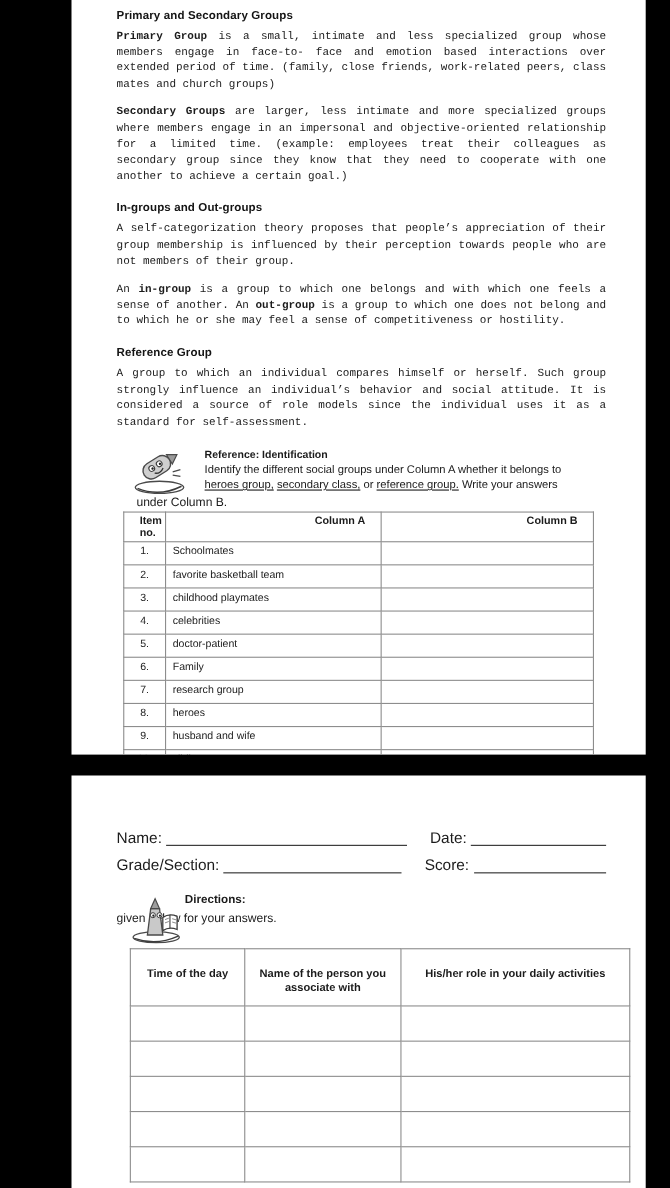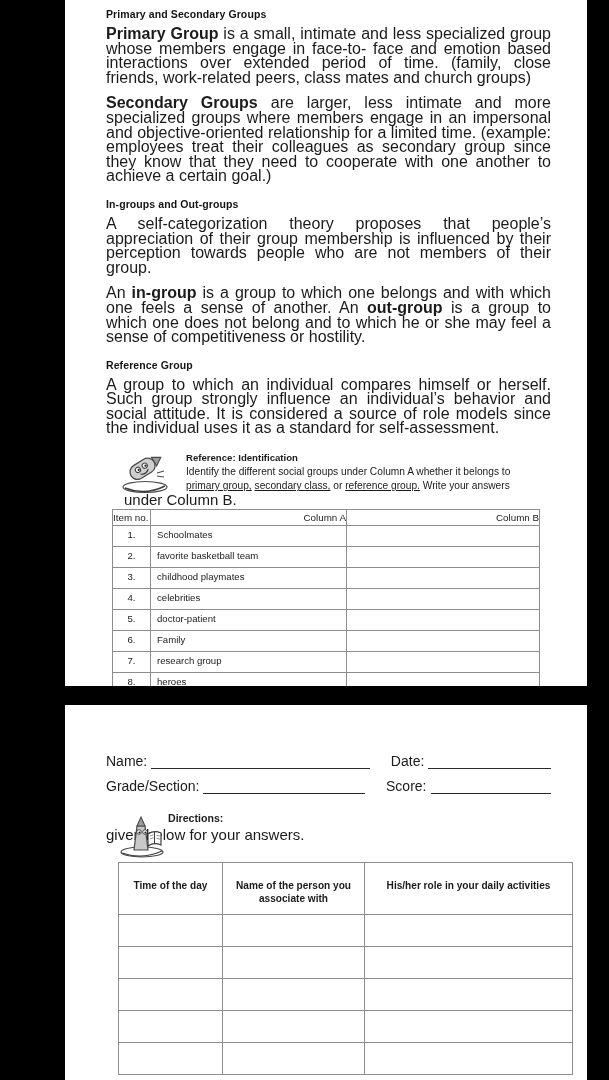--- a/index.html
+++ b/index.html
@@ -44,25 +44,26 @@
   h2.section-heading {
     font-size: 10.5px;
     font-weight: bold;
     margin: 0 0 7px 0;
     letter-spacing: .1px;
     color: #141414;
   }
   h2.section-heading.spaced { margin-top: 14px; }
 
   p.body-text {
-    font-size: 16px;
+    font-size: 10px;
     line-height: 14.6px;
     margin: 0 0 11px 0;
     text-align: justify;
     color: #1b1b1b;
+    font-family: Liberation Mono, monospace;
   }
   p.body-text b { font-weight: bold; }
 
   
   .directions {
     position: relative;
     margin-top: 16px;
     padding-left: 18px;
   }
   .dir-icon {
@@ -78,21 +79,21 @@
     font-weight: bold;
     margin: 5px 0 2px 0;
   }
   .dir-text {
     font-size: 10.2px;
     line-height: 14.2px;
     margin: 0;
     text-align: justify;
   }
   .dir-hang {
-    font-size: 15px;
+    font-size: 11px;
     line-height: 14.2px;
     margin: 0;
     padding-left: 0;
   }
   .u { text-decoration: underline; }
 
   
   table.sheet {
     border-collapse: collapse;
     table-layout: fixed;
@@ -108,23 +109,23 @@
   }
   table.sheet th.center, table.sheet td.center { text-align: right; }
 
   
   #identification-table {
     width: 428px;
     margin-left: 6px;
     margin-top: 1px;
   }
   #identification-table th {
-    font-weight: normal;
+    font-weight: bold;
     font-size: 9.8px;
-    padding: 2px 0;
+    padding: 2px 14px;
   }
   #identification-table td { height: 14px; }
   #identification-table td.num { text-align: center; }
   .col-item { width: 38px; }
   .col-a { width: 196px; }
 
   
   .info-block { margin-top: 48px; }
   .info-row {
     display: flex;
@@ -194,21 +195,21 @@
             <circle cx="24.6" cy="15.4" r="1.1" fill="#222"></circle>
             <circle cx="32.6" cy="15.4" r="1.1" fill="#222"></circle>
             <path d="M24 20 Q28 23.5 33 20" fill="none" stroke="#333" stroke-width="1.2"></path>
           </g>
           <path d="M41 21 l7 -2 M41 24 l7 1" stroke="#4a4a4a" stroke-width="1.2" fill="none"></path>
         </svg>
       </span>
       <div class="dir-body">
         <div class="dir-title">Reference: Identification</div>
         <p class="dir-text">Identify the different social groups under Column A whether it belongs to</p>
-        <p class="dir-text"><span class="u">primary group,</span><span> </span><span class="u">secondary class,</span><span> or </span><span class="u">reference group.</span><span> Write your answers</span></p>
+        <p class="dir-text"><span class="u">heroes group,</span><span> </span><span class="u">secondary class,</span><span> or </span><span class="u">reference group.</span><span> Write your answers</span></p>
       </div>
       <p class="dir-hang">under Column B.</p>
     </div>
 
     <table class="sheet" id="identification-table">
       <colgroup>
           <col class="col-item">
           <col class="col-a">
           <col>
         </colgroup>

